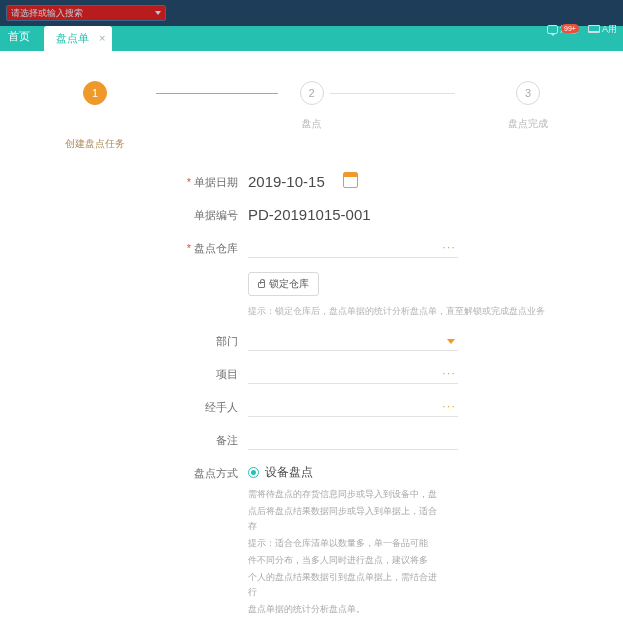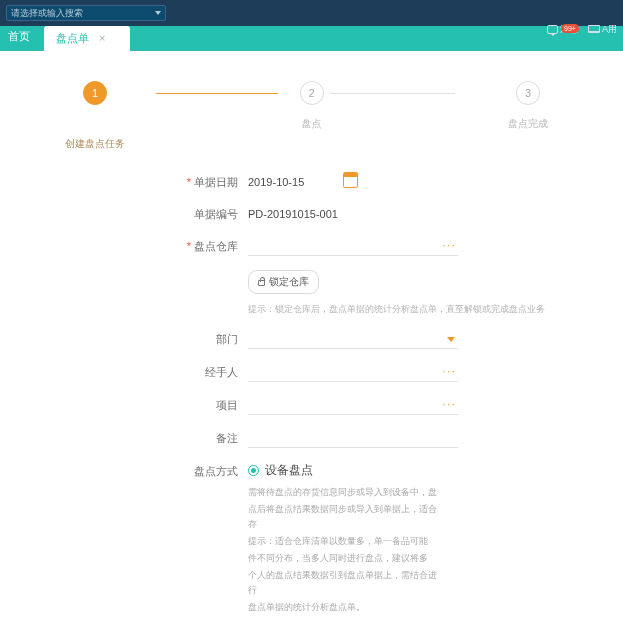--- a/index.html
+++ b/index.html
@@ -19,21 +19,21 @@
     height: 26px;
     background: #1e3d59;
     display: flex;
     align-items: center;
     padding: 0 6px;
     position: relative;
   }
   .searchbox {
     width: 160px;
     height: 16px;
-    background: #0c4a6e;
+    background: #b91c1c;
     border: 1px solid #3d648a;
     border-radius: 2px;
     display: flex;
     align-items: center;
     padding: 0 4px;
     font-size: 9px;
     color: #b9cbd9;
     position: relative;
   }
   .searchbox .ph { flex: 1; white-space: nowrap; overflow: hidden; }
@@ -103,21 +103,21 @@
     color: #ffffff;
     white-space: nowrap;
   }
   .tab.active {
     background: #ffffff;
     color: #25c0b0;
     border-top-left-radius: 3px;
     border-top-right-radius: 3px;
     height: 25px;
     margin-bottom: 0;
-    padding-right: 25px;
+    padding-right: 7px;
   }
   .tab.home { padding-left: 8px; padding-right: 14px; }
   .tab-close {
     margin-left: 10px;
     font-size: 11px;
     color: #9fb4b2;
     line-height: 1;
   }
 
   
@@ -211,21 +211,21 @@
   }
   .field.line.chev:after {
     content: "";
     position: absolute;
     right: 3px; top: 7px;
     width: 0; height: 0;
     border-left: 4px solid transparent;
     border-right: 4px solid transparent;
     border-top: 5px solid #f0992b;
   }
-  .val { color: #4a4a4a; font-size: 11px; text-align: center; }
+  .val { color: #4a4a4a; font-size: 15px; text-align: center; }
 
   .cal-btn {
     position: absolute;
     left: 95px; top: -1px;
     width: 15px; height: 16px;
     border: 1px solid #f0992b;
     border-radius: 2px;
   }
   .cal-btn:before {
     content: "";
@@ -233,21 +233,21 @@
     left: 0; right: 0; top: 0;
     height: 4px;
     background: #f0992b;
   }
 
   .btn-lock {
     display: inline-flex;
     align-items: center;
     gap: 4px;
     border: 1px solid #d9d9d9;
-    border-radius: 9px;
+    border-radius: 3px;
     padding: 4px 9px;
     font-size: 10px;
     color: #5a5a5a;
     background: #fff;
   }
   .lock-glyph {
     width: 7px; height: 6px;
     border: 1px solid #777;
     border-radius: 1px;
     position: relative;
@@ -398,28 +398,28 @@
       </div>
 
       <div class="row">
         <div class="label">部门</div>
         <div class="field line chev">
           <span class="val"></span>
         </div>
       </div>
 
       <div class="row">
-        <div class="label">经手人</div>
+        <div class="label">项目</div>
         <div class="field line dots">
           <span class="val"></span>
         </div>
       </div>
 
       <div class="row">
-        <div class="label">项目</div>
+        <div class="label">经手人</div>
         <div class="field line dots">
           <span class="val"></span>
         </div>
       </div>
 
       <div class="row">
         <div class="label">备注</div>
         <div class="field line">
           <span class="val"></span>
         </div>

